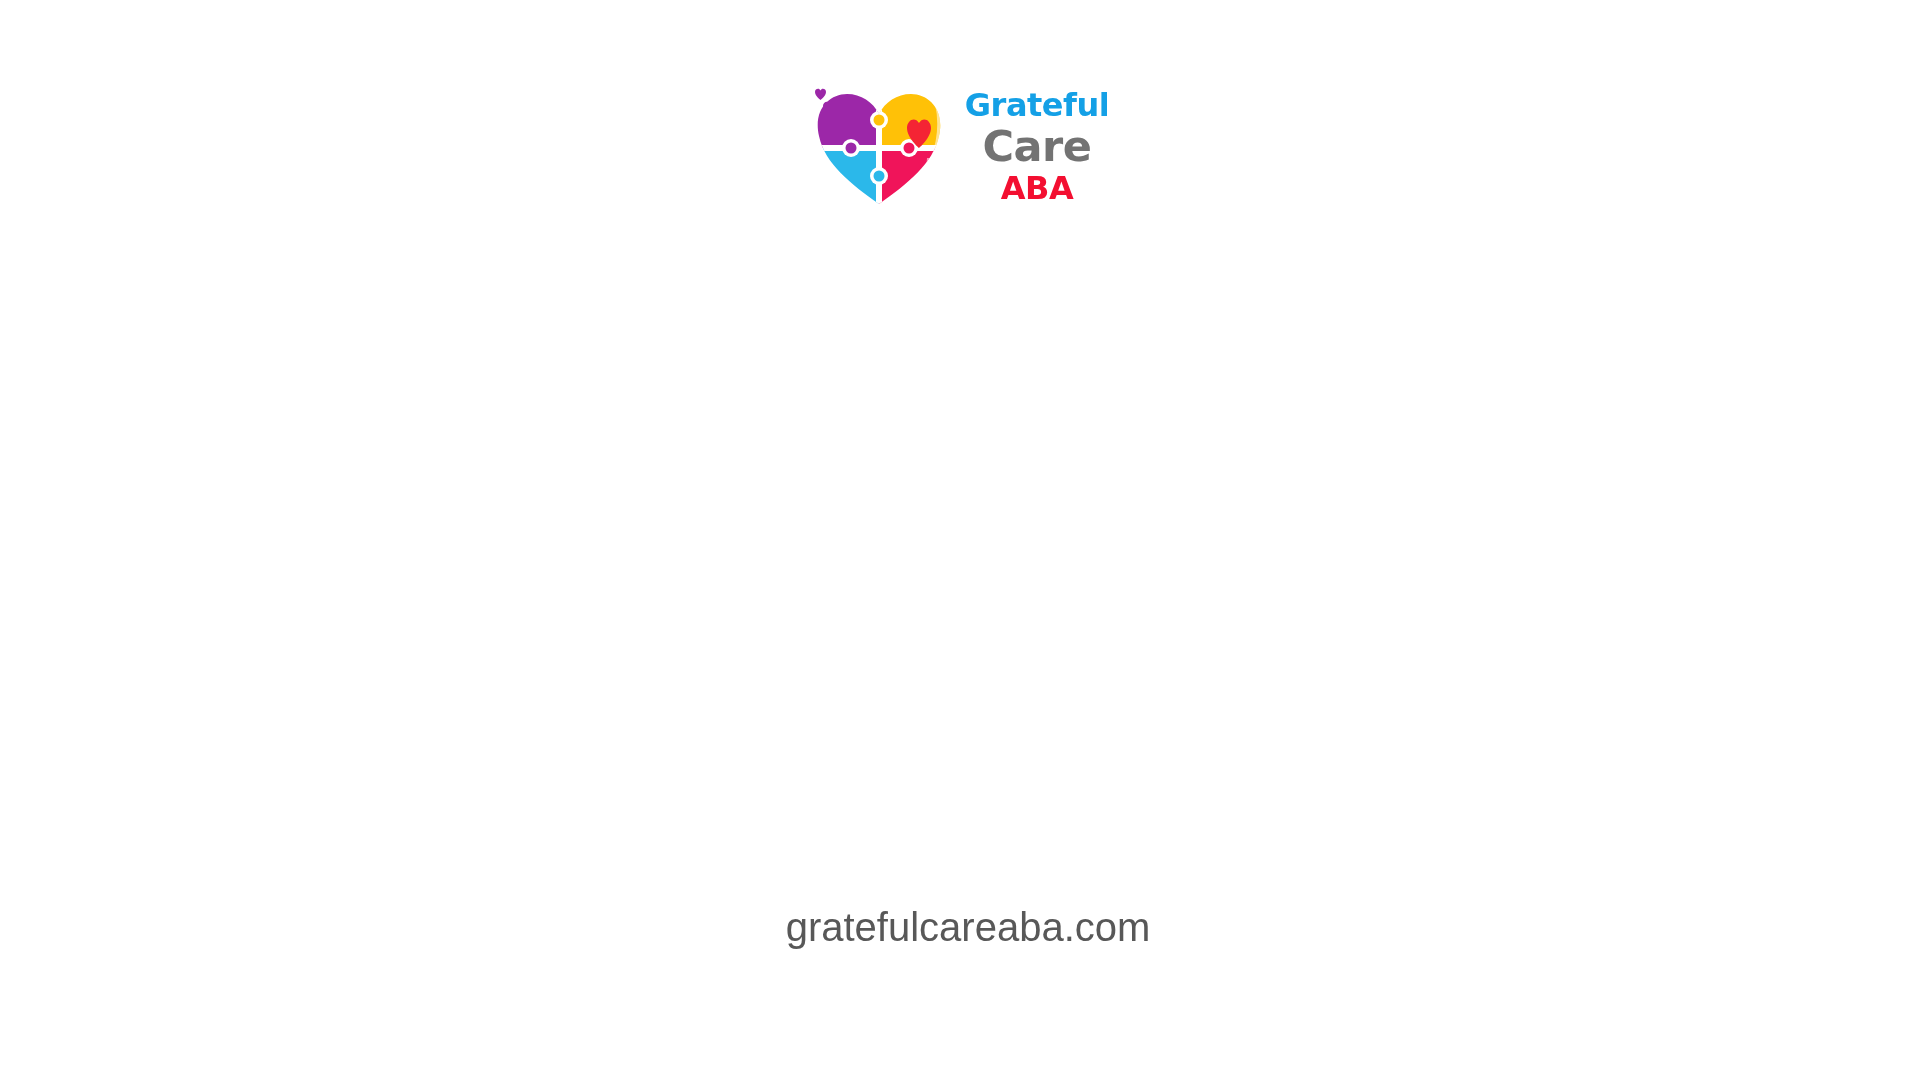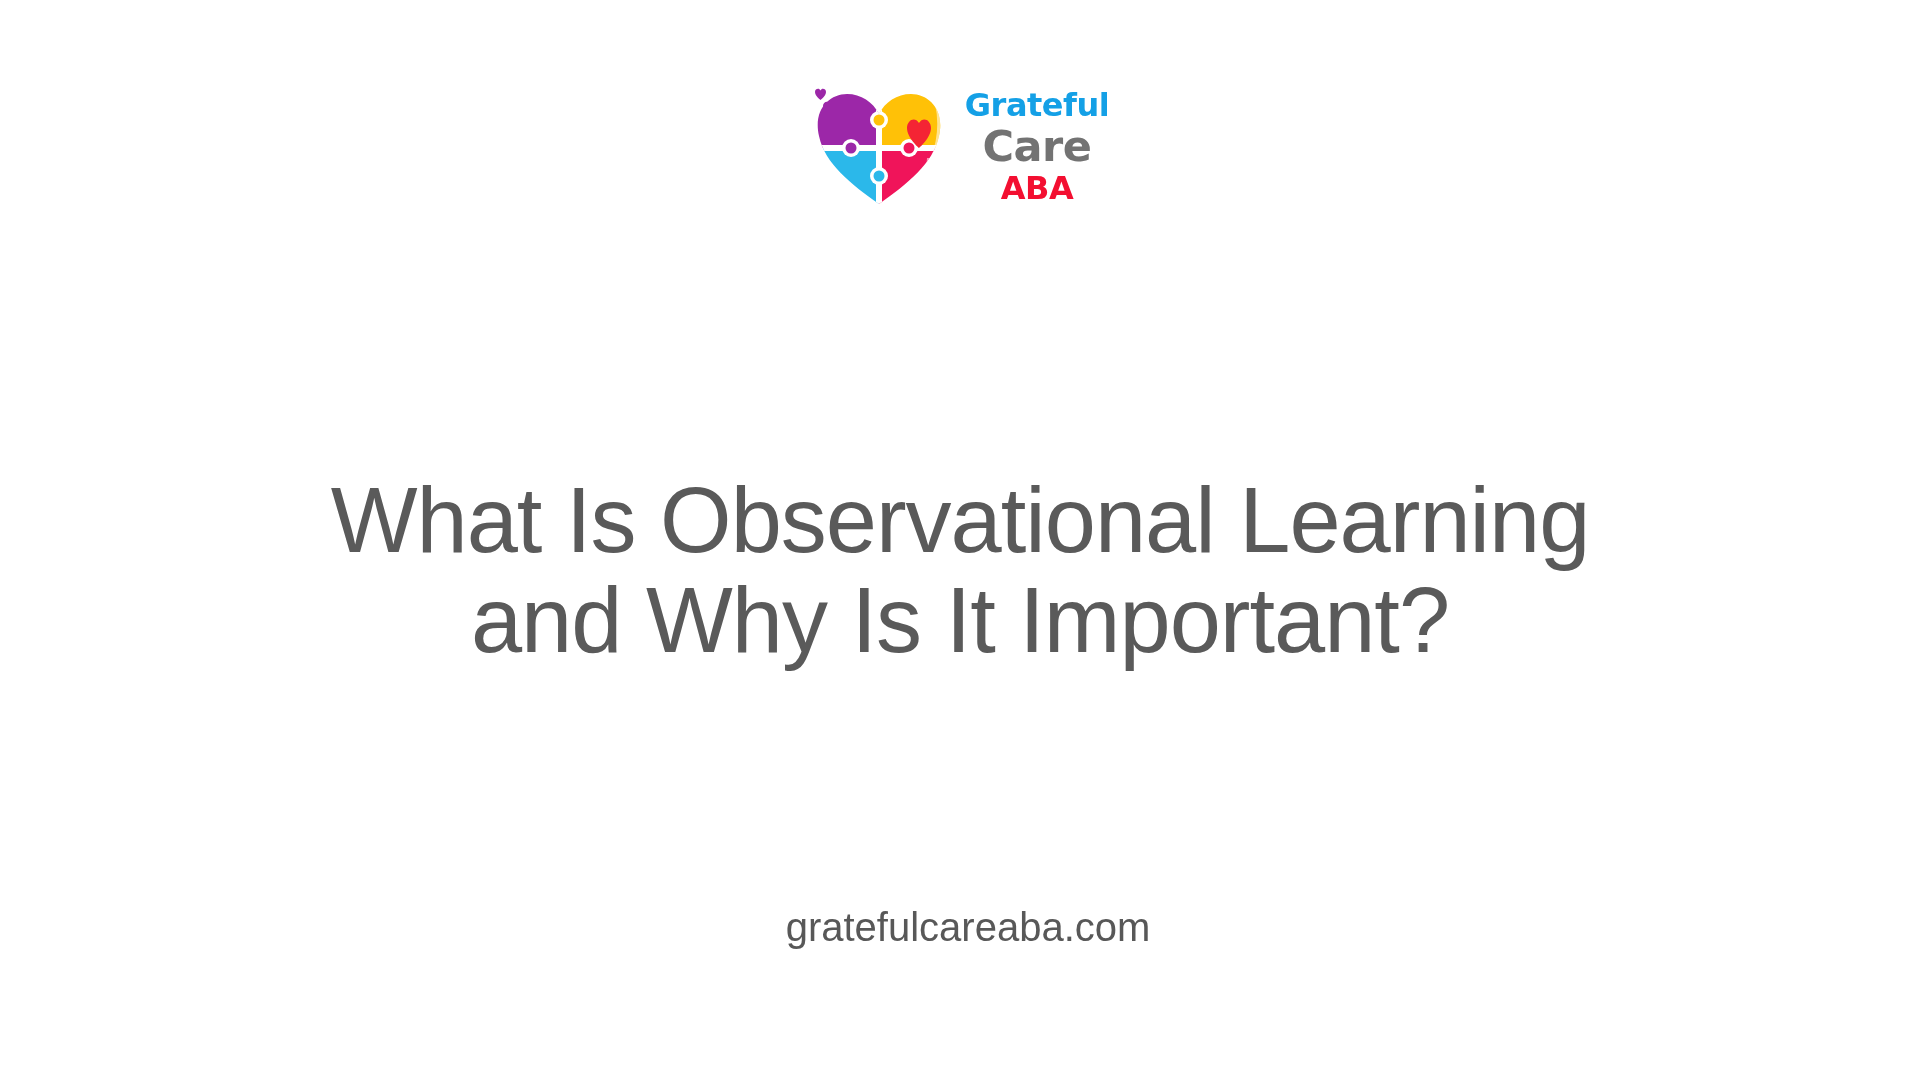--- a/index.html
+++ b/index.html
@@ -178,22 +178,18 @@
 
       <div class="logo-wordmark">
         <span class="logo-word logo-word-1">Grateful</span>
         <span class="logo-word logo-word-2">Care</span>
         <span class="logo-word logo-word-3">ABA</span>
       </div>
 
     </div>
   </div>
 
-  <div class="title-block">
-    <div class="title-line">What Is Observational Learning</div>
-    <div class="title-line">and Why Is It Important?</div>
-  </div>
 
   <div class="footer-block">
     <span class="footer-url">gratefulcareaba.com</span>
   </div>
 
 </div>
 
 </body></html>

